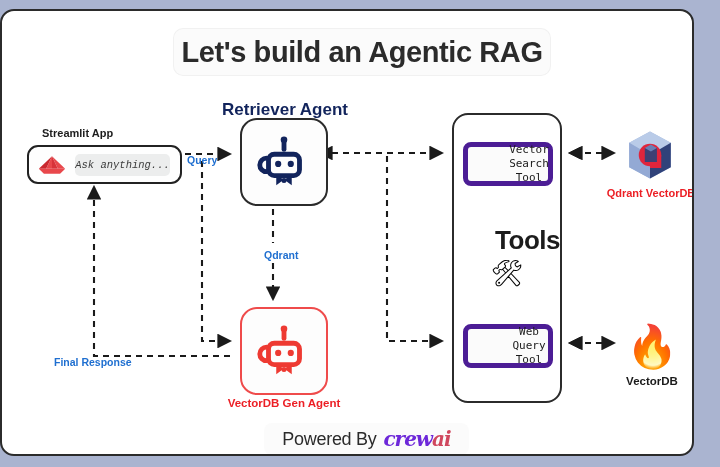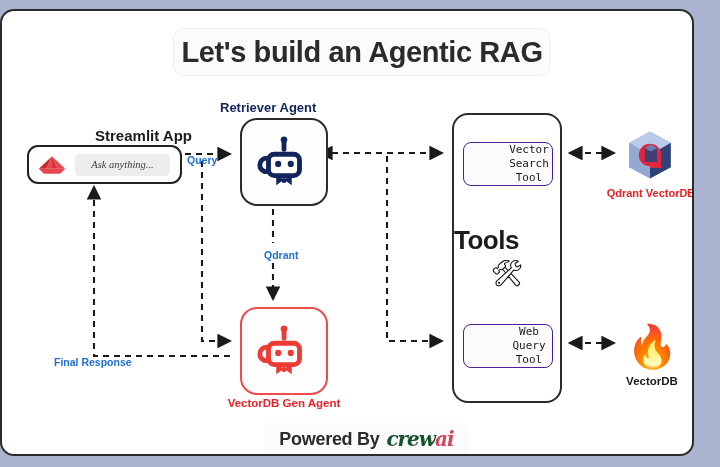--- a/index.html
+++ b/index.html
@@ -34,92 +34,92 @@
     font-size:29px;
     font-weight:bold;
     color:#2b2b2b;
     letter-spacing:-0.4px;
     white-space:nowrap;
   }
 
   
   #streamlit-label{
     left:40px; top:116px; width:150px;
-    text-align:right;
-    font-size:15px;font-weight:bold;color:#1d1d1d;
+    text-align:left;
+    font-size:11px;font-weight:bold;color:#1d1d1d;
   }
   #streamlit-box{
     left:25px; top:134px; width:155px; height:39px;
     background:#fefefe;
     border:2px solid #222;
     border-radius:11px;
     box-sizing:border-box;
     display:flex;align-items:center;
     padding-left:8px;
   }
   #streamlit-logo{width:30px;height:22px;flex:none;}
   #ask-input{
     margin-left:8px;
     width:95px;height:22px;
     background:#eceded;
     border-radius:5px;
     display:flex;align-items:center;justify-content:center;
     font-size:10.5px;color:#3b3b3b;
     font-style:italic;
-    font-family:Liberation Serif, serif;
+    font-family:Liberation Mono, monospace;
   }
 
   
   .agent-card{
     width:88px;height:88px;
     border-radius:17px;
     background:#fdfdfd;
     box-sizing:border-box;
     display:flex;align-items:center;justify-content:center;
   }
   #retriever-card{left:238px;top:107px;border:2px solid #2b2b2b;}
   #responsegen-card{left:238px;top:296px;border:2px solid #ef4b4b;}
   .agent-card svg{width:62px;height:62px;}
 
   #retriever-label{
-    left:218px;top:89px;width:128px;text-align:left;
-    font-size:13px;font-weight:bold;color:#12245c;
+    left:218px;top:89px;width:128px;text-align:right;
+    font-size:17px;font-weight:bold;color:#12245c;
   }
   #responsegen-label{
     left:212px;top:386px;width:140px;text-align:center;
     font-size:11.5px;font-weight:bold;color:#ec1f25;
   }
 
   
   #tools-panel{
     left:450px;top:102px;width:110px;height:290px;
     border:2px solid #2b2b2b;
     border-radius:16px;
     background:#fff;
     box-sizing:border-box;
   }
   .tool-chip{
     position:absolute;
     left:9px;width:90px;height:44px;
     background:#fbfbfb;
-    border:1px solid #4c1d95;
+    border:5px solid #4c1d95;
     border-radius:8px;
     box-sizing:border-box;
     display:flex;align-items:center;justify-content:center;
     text-align:center;
     font-family:"DejaVu Sans Mono", monospace;
     font-size:11px;color:#1a1a1a;
     line-height:14px;
     padding-left:42px;
   }
   #vector-tool-chip{top:27px;}
   #web-tool-chip{top:209px;}
   #tools-heading{
     position:absolute;left:0;top:110px;width:106px;
-    text-align:left;font-size:26px;font-weight:bold;color:#1c1c1c;
+    text-align:right;font-size:26px;font-weight:bold;color:#1c1c1c;
     letter-spacing:-0.5px;
   }
   #tools-icon{
     position:absolute;left:0;top:145px;width:106px;
     text-align:center;font-size:26px;line-height:26px;
   }
 
   
   #qdrant-logo{left:622px;top:118px;width:52px;height:52px;}
   #qdrant-label{
@@ -136,29 +136,29 @@
   }
 
   
   #footer-chip{
     left:262px;top:412px;width:205px;height:32px;
     background:#fbfbfb;border-radius:8px;
     display:flex;align-items:center;justify-content:center;
     gap:7px;
   }
   #powered-by-text{
-    font-size:18px;font-weight:bold;color:#2b2b2b;
+    font-size:18px;font-weight:normal;color:#2b2b2b;
     letter-spacing:-0.3px;
   }
   #crewai-logo{
     font-size:20px;font-weight:bold;font-style:italic;
     font-family:"DejaVu Serif", serif;
     letter-spacing:-1px;
   }
-  #crewai-logo .crew{color:#14532d;}
+  #crewai-logo .crew{color:#6d28d9;}
   #crewai-logo .ai{color:#d0475e;}
 
   
   .edge-label{
     font-size:10.5px;font-weight:bold;color:#1f6fd0;
     white-space:nowrap;
   }
   #query-label{left:185px;top:143px;}
   #context-label{left:262px;top:238px;}
   #final-response-label{left:52px;top:345px;}

